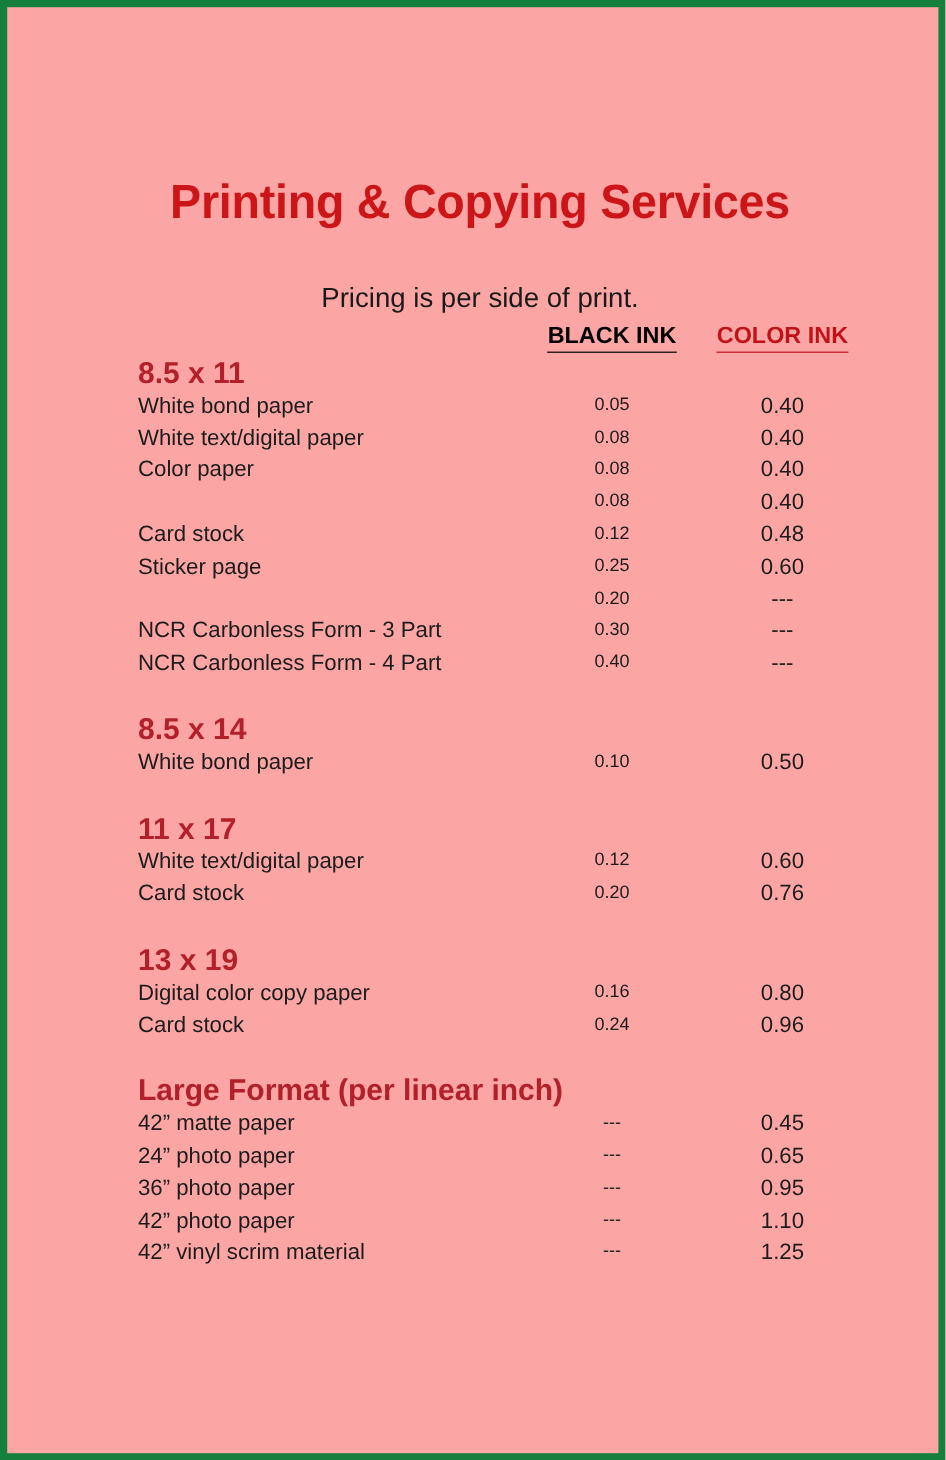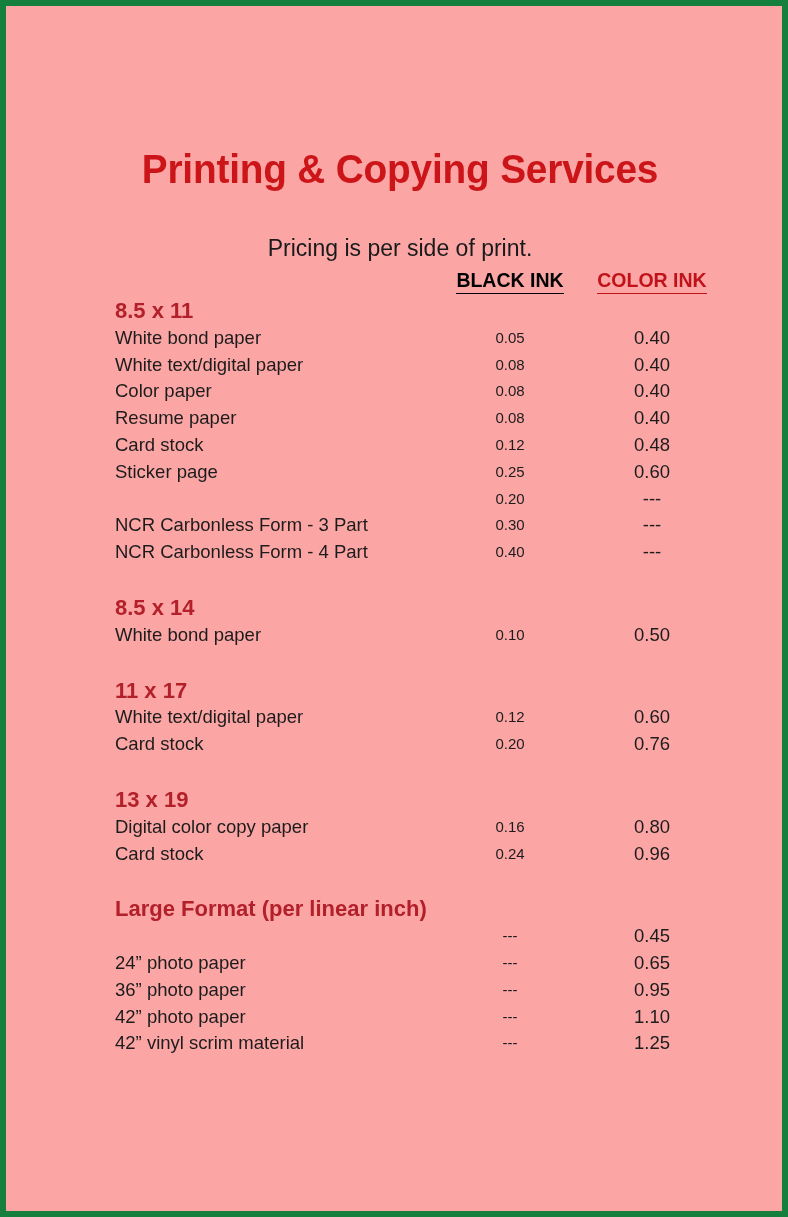--- a/index.html
+++ b/index.html
@@ -125,21 +125,21 @@
     display: inline-block;
     border-bottom: 1.6px solid currentColor;
     padding-bottom: 1px;
   }
 
   
   .section-head {
     position: absolute;
     left: 109px;
     font-weight: bold;
-    font-size: 22px;
+    font-size: 25px;
     line-height: 24px;
     color: #B2202A;
     white-space: nowrap;
     text-align: right;
   }
 </style>
 </head>
 <body>
 
 <div id="page">
@@ -167,21 +167,20 @@
         <div class="col-label">White text/digital paper</div>
         <div class="col-black">0.08</div>
         <div class="col-color">0.40</div>
       </div>
       <div class="row" style="top: 373.4px;">
         <div class="col-label">Color paper</div>
         <div class="col-black">0.08</div>
         <div class="col-color">0.40</div>
       </div>
       <div class="row" style="top: 400.2px;">
-        <div class="col-label">Resume paper</div>
         <div class="col-black">0.08</div>
         <div class="col-color">0.40</div>
       </div>
       <div class="row" style="top: 427px;">
         <div class="col-label">Card stock</div>
         <div class="col-black">0.12</div>
         <div class="col-color">0.48</div>
       </div>
       <div class="row" style="top: 453.8px;">
         <div class="col-label">Sticker page</div>
@@ -225,20 +224,21 @@
         <div class="col-black">0.16</div>
         <div class="col-color">0.80</div>
       </div>
       <div class="row" style="top: 835.6px;">
         <div class="col-label">Card stock</div>
         <div class="col-black">0.24</div>
         <div class="col-color">0.96</div>
       </div>
       <div class="section-head" style="top: 891.4px;">Large Format (per linear inch)</div>
       <div class="row" style="top: 918.2px;">
+        <div class="col-label">42” matte paper</div>
         <div class="col-black">---</div>
         <div class="col-color">0.45</div>
       </div>
       <div class="row" style="top: 945px;">
         <div class="col-label">24” photo paper</div>
         <div class="col-black">---</div>
         <div class="col-color">0.65</div>
       </div>
       <div class="row" style="top: 971.8px;">
         <div class="col-label">36” photo paper</div>

